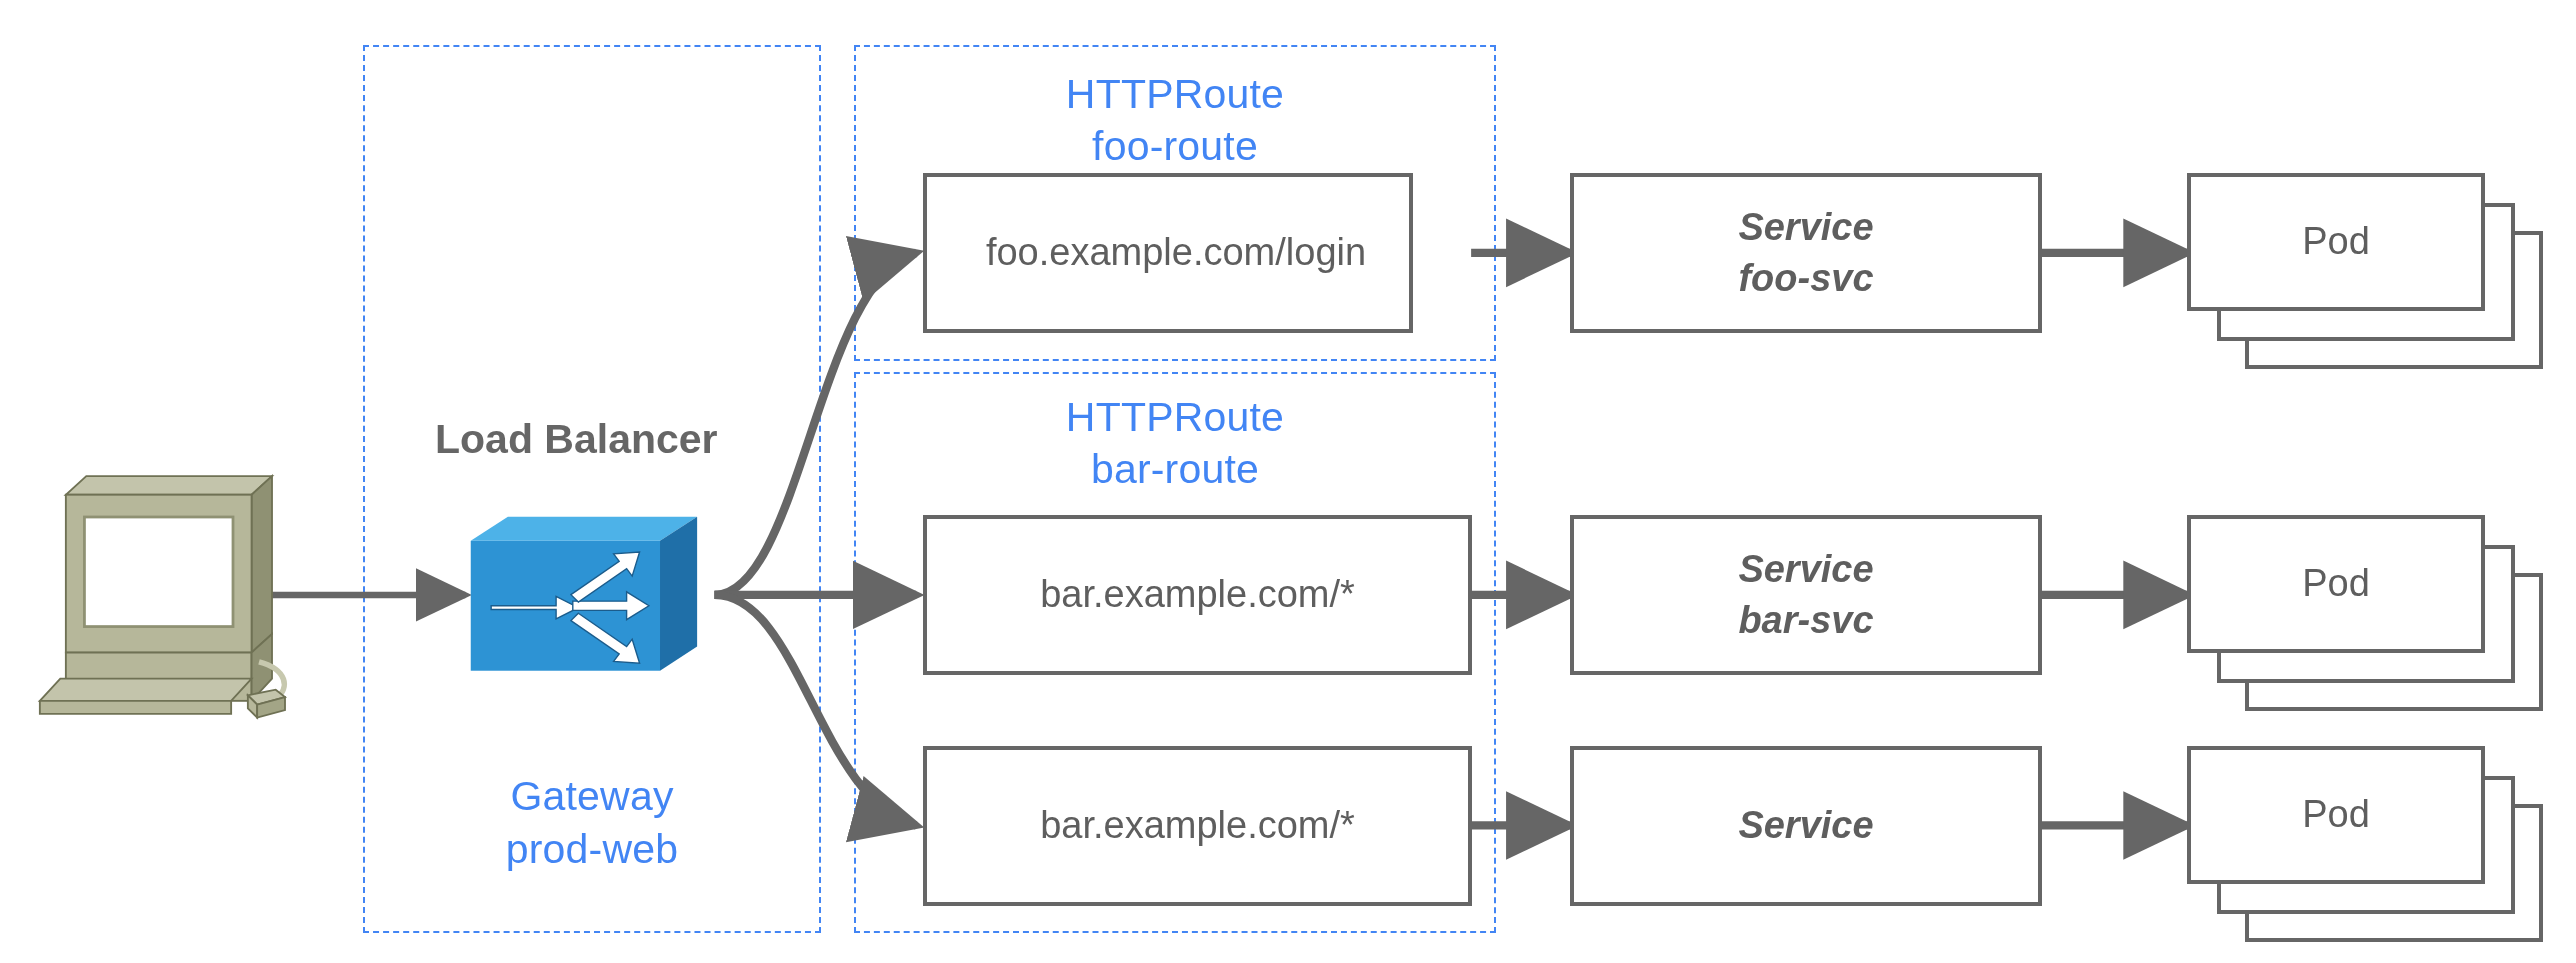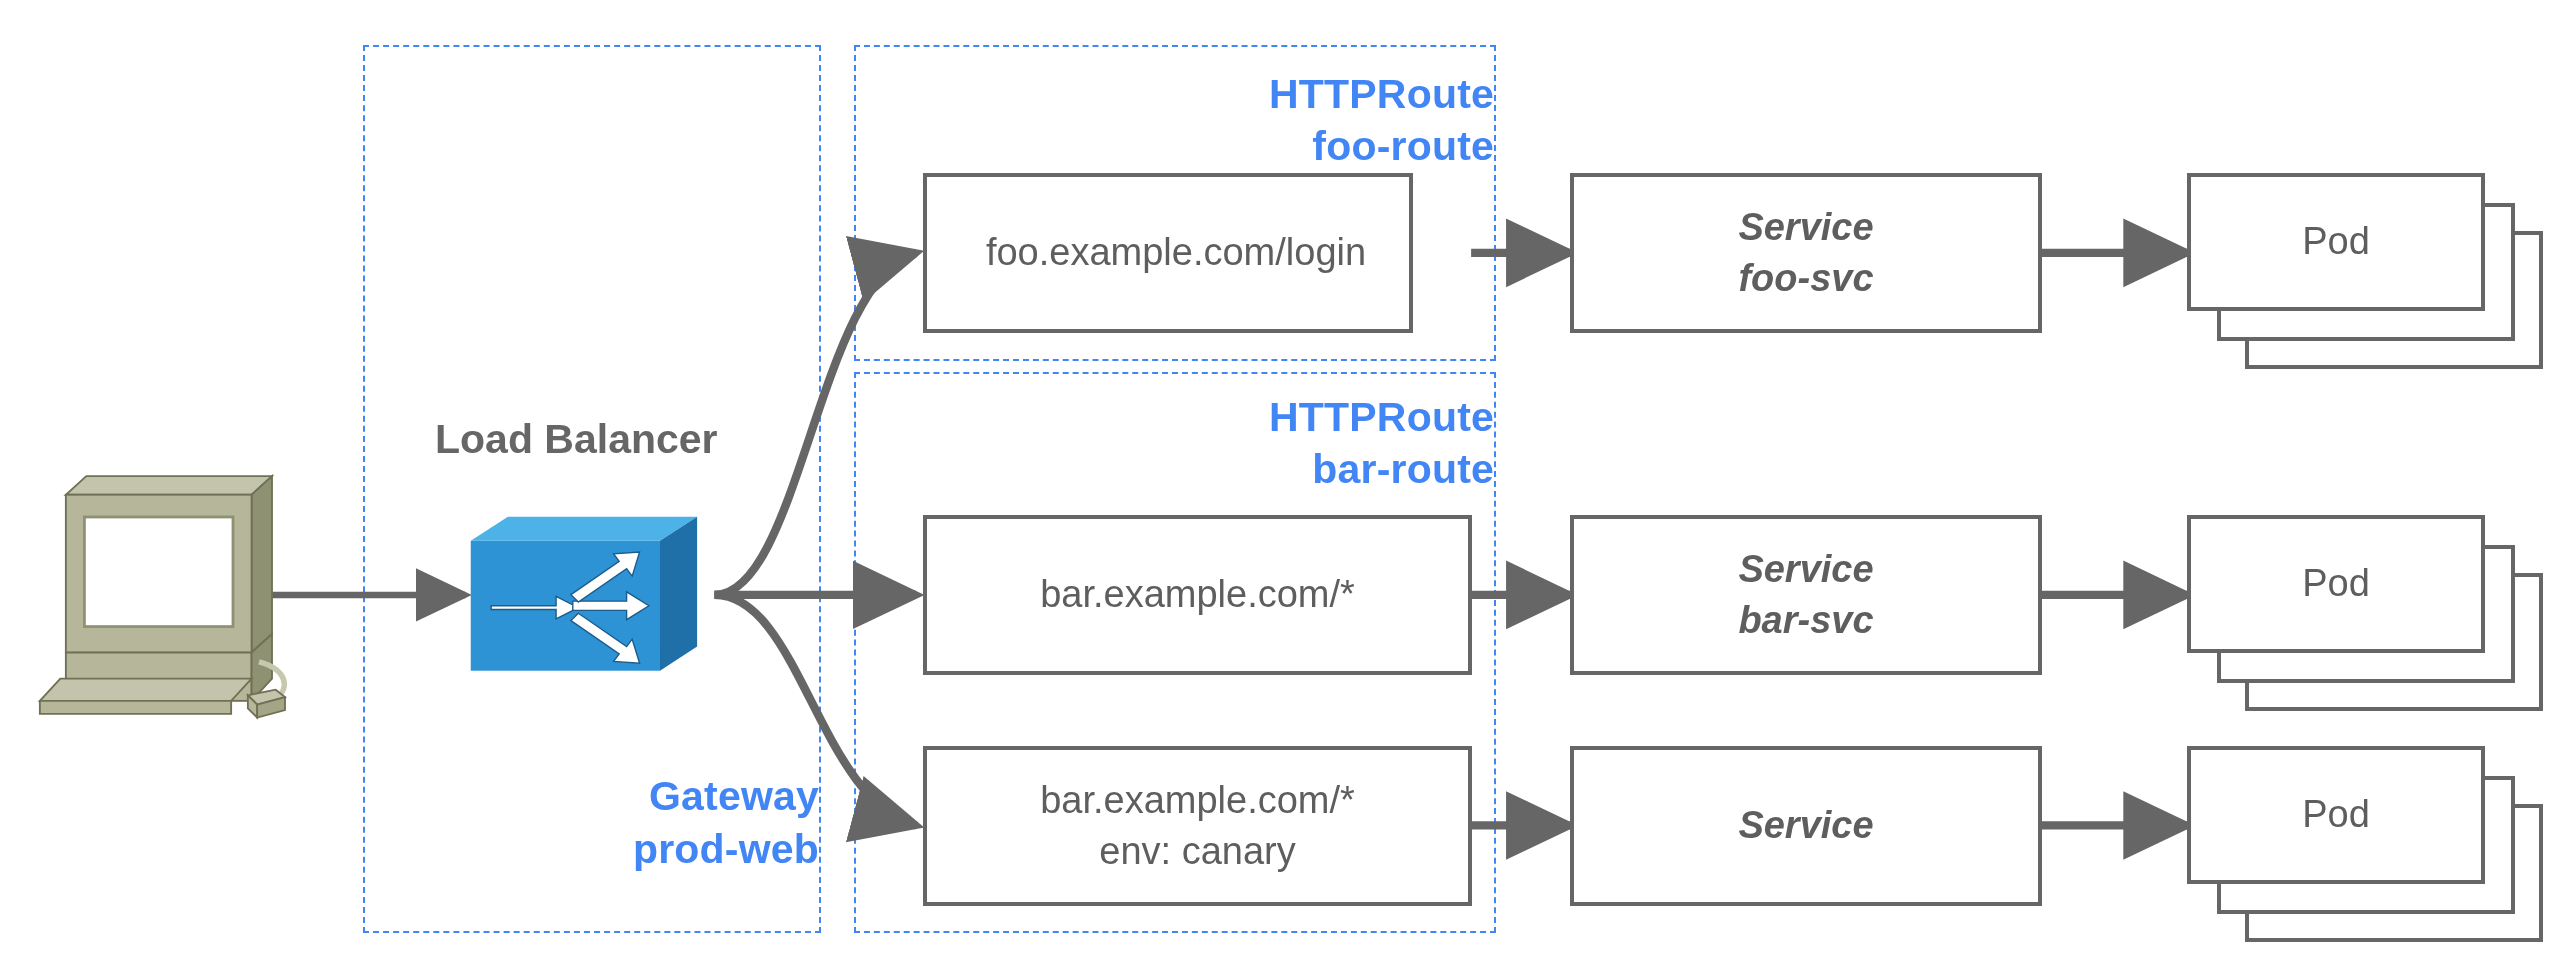--- a/index.html
+++ b/index.html
@@ -29,23 +29,23 @@
   
   .region {
     position: absolute;
     border: 2.8px dashed #4285f4;
     box-sizing: border-box;
     background: transparent;
   }
   .region-label {
     position: absolute;
     width: 100%;
-    text-align: right;
+    text-align: center;
     color: #4285f4;
-    font-weight: bold;
+    font-weight: normal;
     line-height: 1.28;
     letter-spacing: 0.2px;
   }
 
   
   .node {
     position: absolute;
     box-sizing: border-box;
     border: 4.6px solid #666666;
     background: #ffffff;
@@ -217,21 +217,20 @@
     <div class="sheet" style="left:58px; top:58px; width:298px; height:138px;"></div>
     <div class="sheet" style="left:30px; top:30px; width:298px; height:138px;"></div>
     <div class="node pod" style="left:0px; top:0px; width:298px; height:138px; position:absolute;">
       <span class="node-text">Pod</span>
     </div>
   </div>
 
   <div class="node route" style="left:923px; top:746px; width:549px; height:160px;">
     <div>
       <span class="node-text">bar.example.com/*</span>
-      <span class="node-text">env: canary</span>
     </div>
   </div>
 
   <div class="node service" style="left:1570px; top:746px; width:472px; height:160px;">
     <div>
       <span class="node-text">Service</span>
     </div>
   </div>
 
   <div class="podstack" style="left:2187px; top:746px; width:372px; height:199px;">

